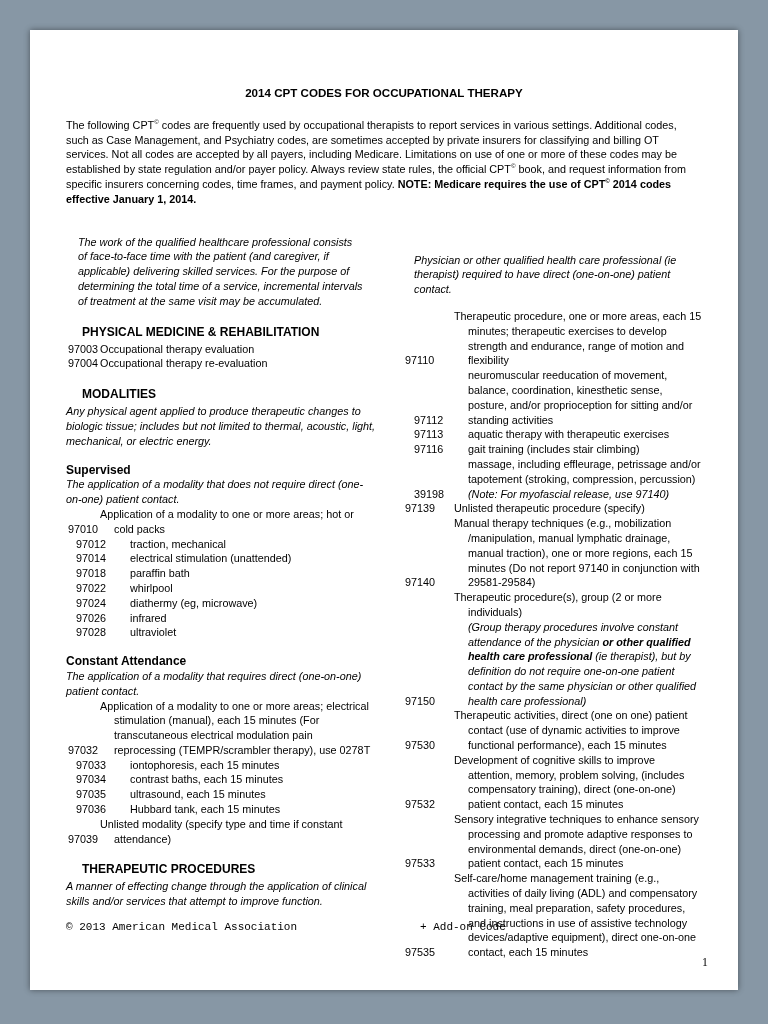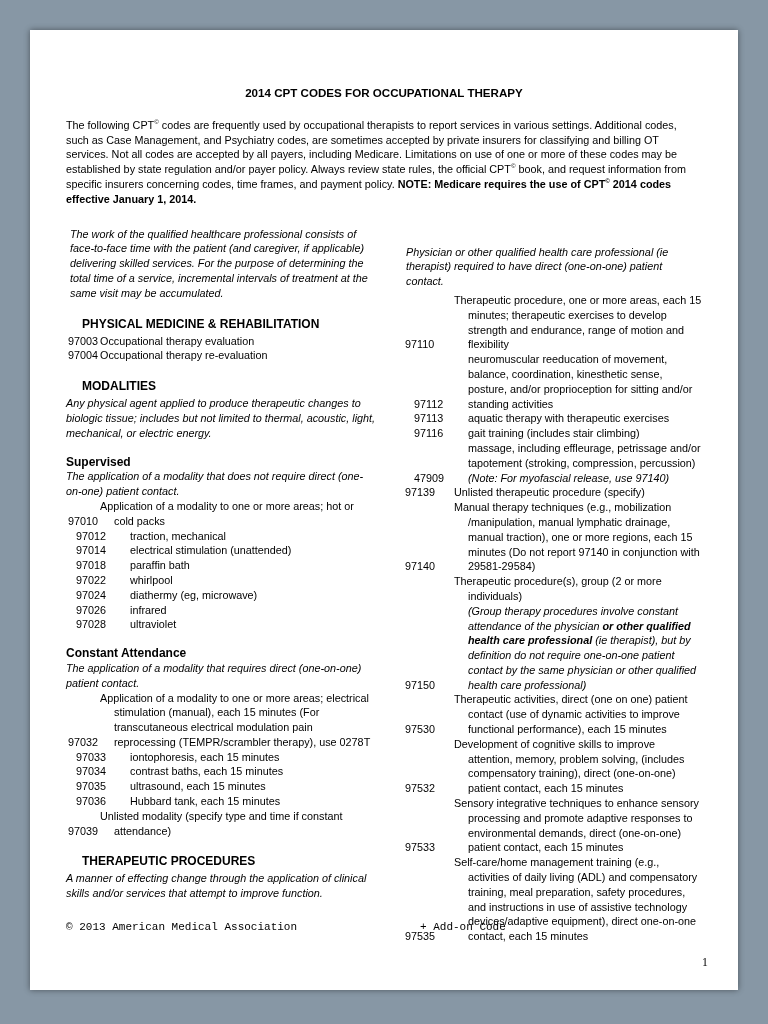--- a/index.html
+++ b/index.html
@@ -21,21 +21,21 @@
     overflow:hidden;
   }
   .title { text-align:center; font-weight:bold; font-size:11.6px; margin-bottom:17px; }
   sup { font-size:0.58em; vertical-align:super; line-height:0; }
   .intro { text-align:left; }
   .intro b { font-weight:bold; }
   .cols { display:flex; margin-top:16px; }
   .col-left { width:310px; margin-right:26px; }
   .col-right { width:300px; padding-top:18px; }
   .em { font-style:italic; }
-  .lead { margin:4px; }
+  .lead { margin:12px; }
   h2 { font-size:12px; font-weight:bold; margin:16px 0 2px 16px; line-height:15px; }
   h3 { font-size:12px; font-weight:bold; margin:14px 0 0 0; }
   .item { display:flex;align-items:flex-end; }
   .item .code { flex:0 0 34px; padding-left:2px; }
   .col-left .item.indent1 .code { flex:0 0 64px; padding-left:10px; }
   .col-right .item .code { flex:0 0 52px; padding-left:3px; }
   .col-right .item.indent1 .code { flex:0 0 66px; padding-left:12px; }
   .desc { flex:1; }
   .item.indent0 .desc { padding-left:14px; text-indent:-14px; }
   .note-it { font-style:italic; }
@@ -163,21 +163,21 @@
       </div>
       <div class="item indent1">
         <span class="code">97113</span>
         <span class="desc">aquatic therapy with therapeutic exercises</span>
       </div>
       <div class="item indent1">
         <span class="code">97116</span>
         <span class="desc">gait training (includes stair climbing)</span>
       </div>
       <div class="item indent1">
-        <span class="code">47909</span>
+        <span class="code">39198</span>
         <span class="desc"><span>massage, including effleurage, petrissage and/or tapotement (stroking, compression, percussion) </span><span class="note-it">(Note: For myofascial release, use 97140)</span></span>
       </div>
       <div class="item indent0">
         <span class="code">97139</span>
         <span class="desc">Unlisted therapeutic procedure (specify)</span>
       </div>
       <div class="item indent0">
         <span class="code">97140</span>
         <span class="desc">Manual therapy techniques (e.g., mobilization /manipulation, manual lymphatic drainage, manual traction), one or more regions, each 15 minutes (Do not report 97140 in conjunction with 29581-29584)</span>
       </div>

